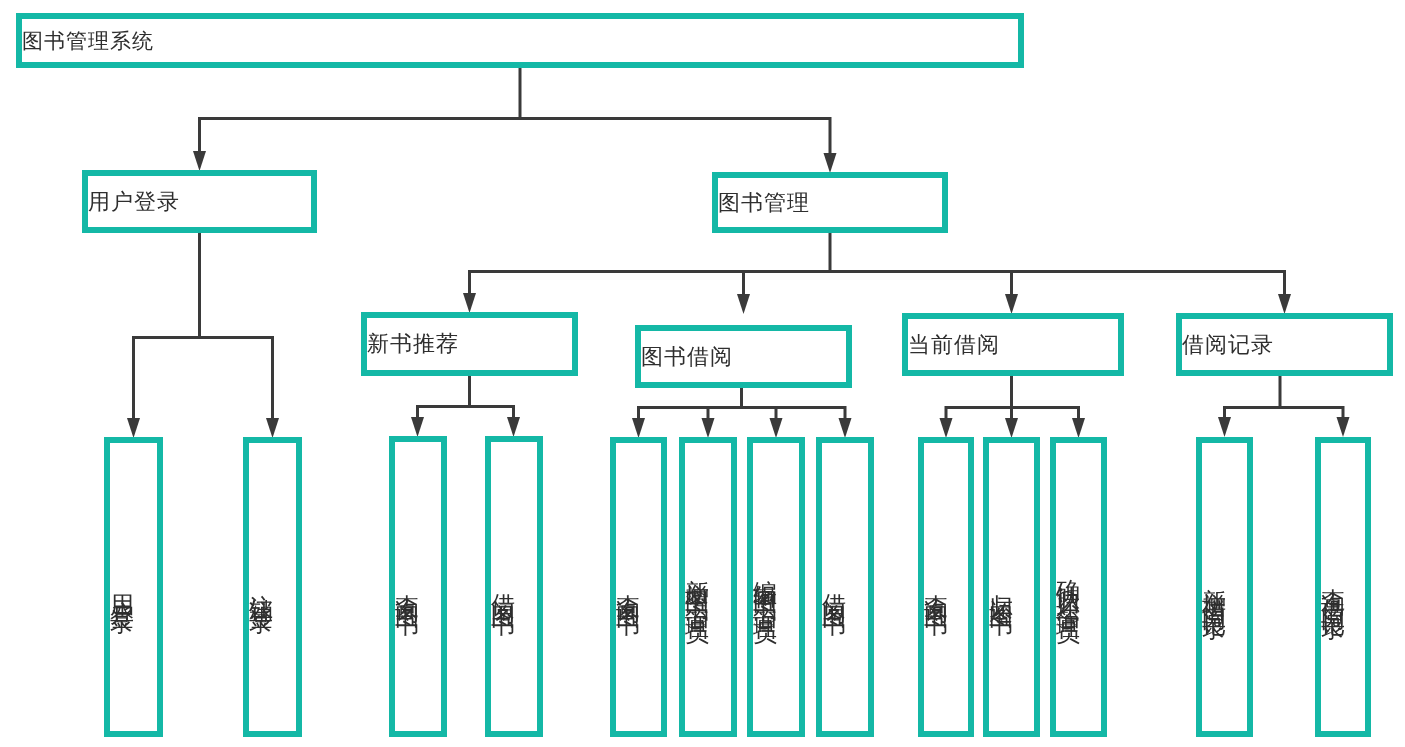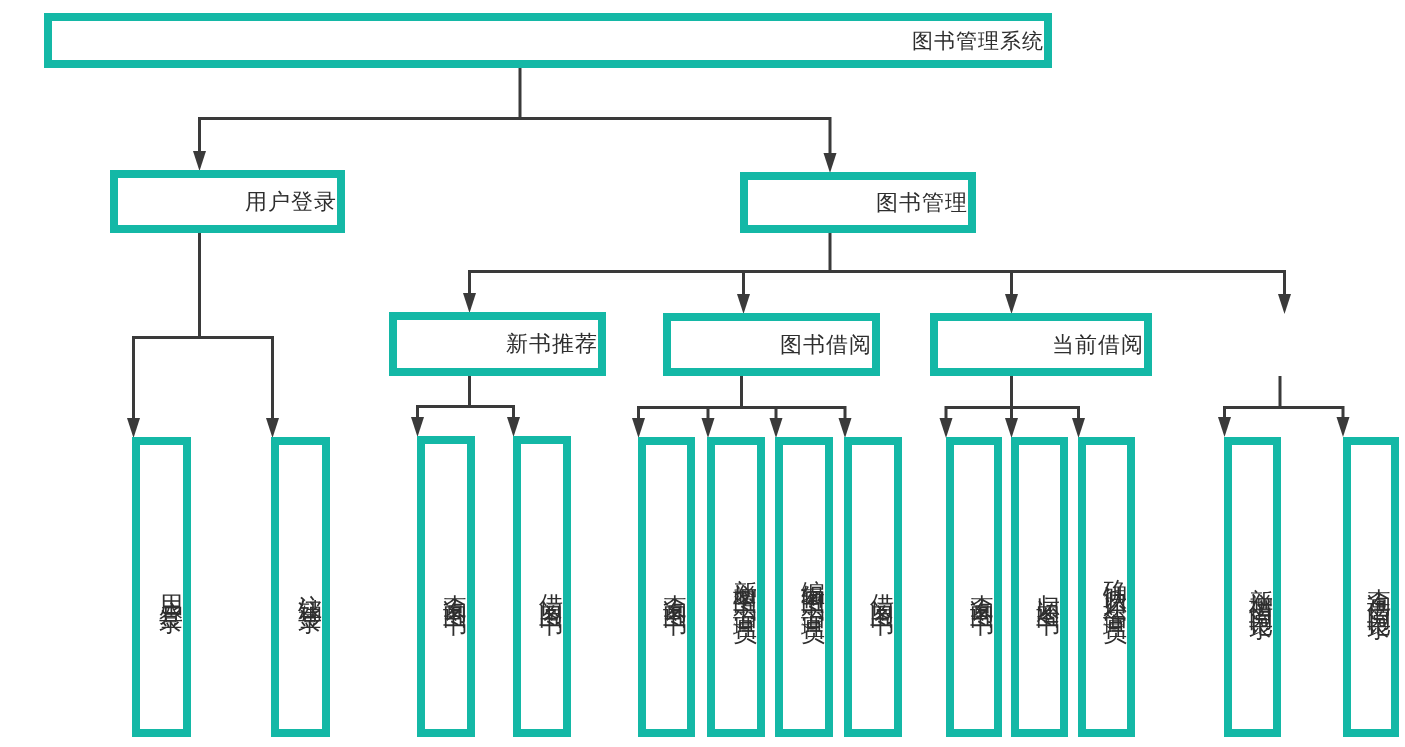--- a/index.html
+++ b/index.html
@@ -9,26 +9,25 @@
     background:#ffffff;
     font-family:"Liberation Sans","DejaVu Sans",sans-serif;
     color:#2e2e2e;
     overflow:hidden;
   }
   .wires{position:absolute;left:0;top:0;z-index:1;}
   .node{
     position:absolute;
     box-sizing:border-box;
     background:#ffffff;
-    border:8px solid #14b8a6;
+    border:6px solid #14b8a6;
     display:flex;
     align-items:center;
-    justify-content:flex-end;
+    justify-content:flex-start;
     z-index:2;
-    margin-left:28px;
   }
   .node .lbl{
     color:#2e2e2e;
     white-space:nowrap;
   }
   .h-node .lbl{font-size:22px;letter-spacing:1px;}
   .root-node .lbl{font-size:21px;letter-spacing:1px;}
   .leaf .lbl{
     writing-mode:vertical-rl;
     text-orientation:mixed;
@@ -111,25 +110,28 @@
   <div class="node h-node" style="left:82px;top:170px;width:235px;height:63px">
     <span class="lbl">用户登录</span>
   </div>
   <div class="node h-node" style="left:361px;top:312px;width:217px;height:64px">
     <span class="lbl">新书推荐</span>
   </div>
 
   <div class="node h-node" style="left:712px;top:172px;width:236px;height:61px">
     <span class="lbl">图书管理</span>
   </div>
-  <div class="node h-node" style="left:635px;top:313px;width:217px;height:63px">
+  <div class="node h-node" style="left:635px;top:325px;width:217px;height:63px">
     <span class="lbl">图书借阅</span>
   </div>
   <div class="node h-node" style="left:902px;top:313px;width:222px;height:63px">
     <span class="lbl">当前借阅</span>
+  </div>
+  <div class="node h-node" style="left:1176px;top:313px;width:217px;height:63px">
+    <span class="lbl">借阅记录</span>
   </div>
 
   <div class="node leaf" style="left:104px;top:437px;width:59px;height:300px">
     <span class="lbl">用户登录</span>
   </div>
   <div class="node leaf" style="left:243px;top:437px;width:59px;height:300px">
     <span class="lbl">注销登录</span>
   </div>
 
   <div class="node leaf" style="left:389px;top:436px;width:58px;height:301px">

